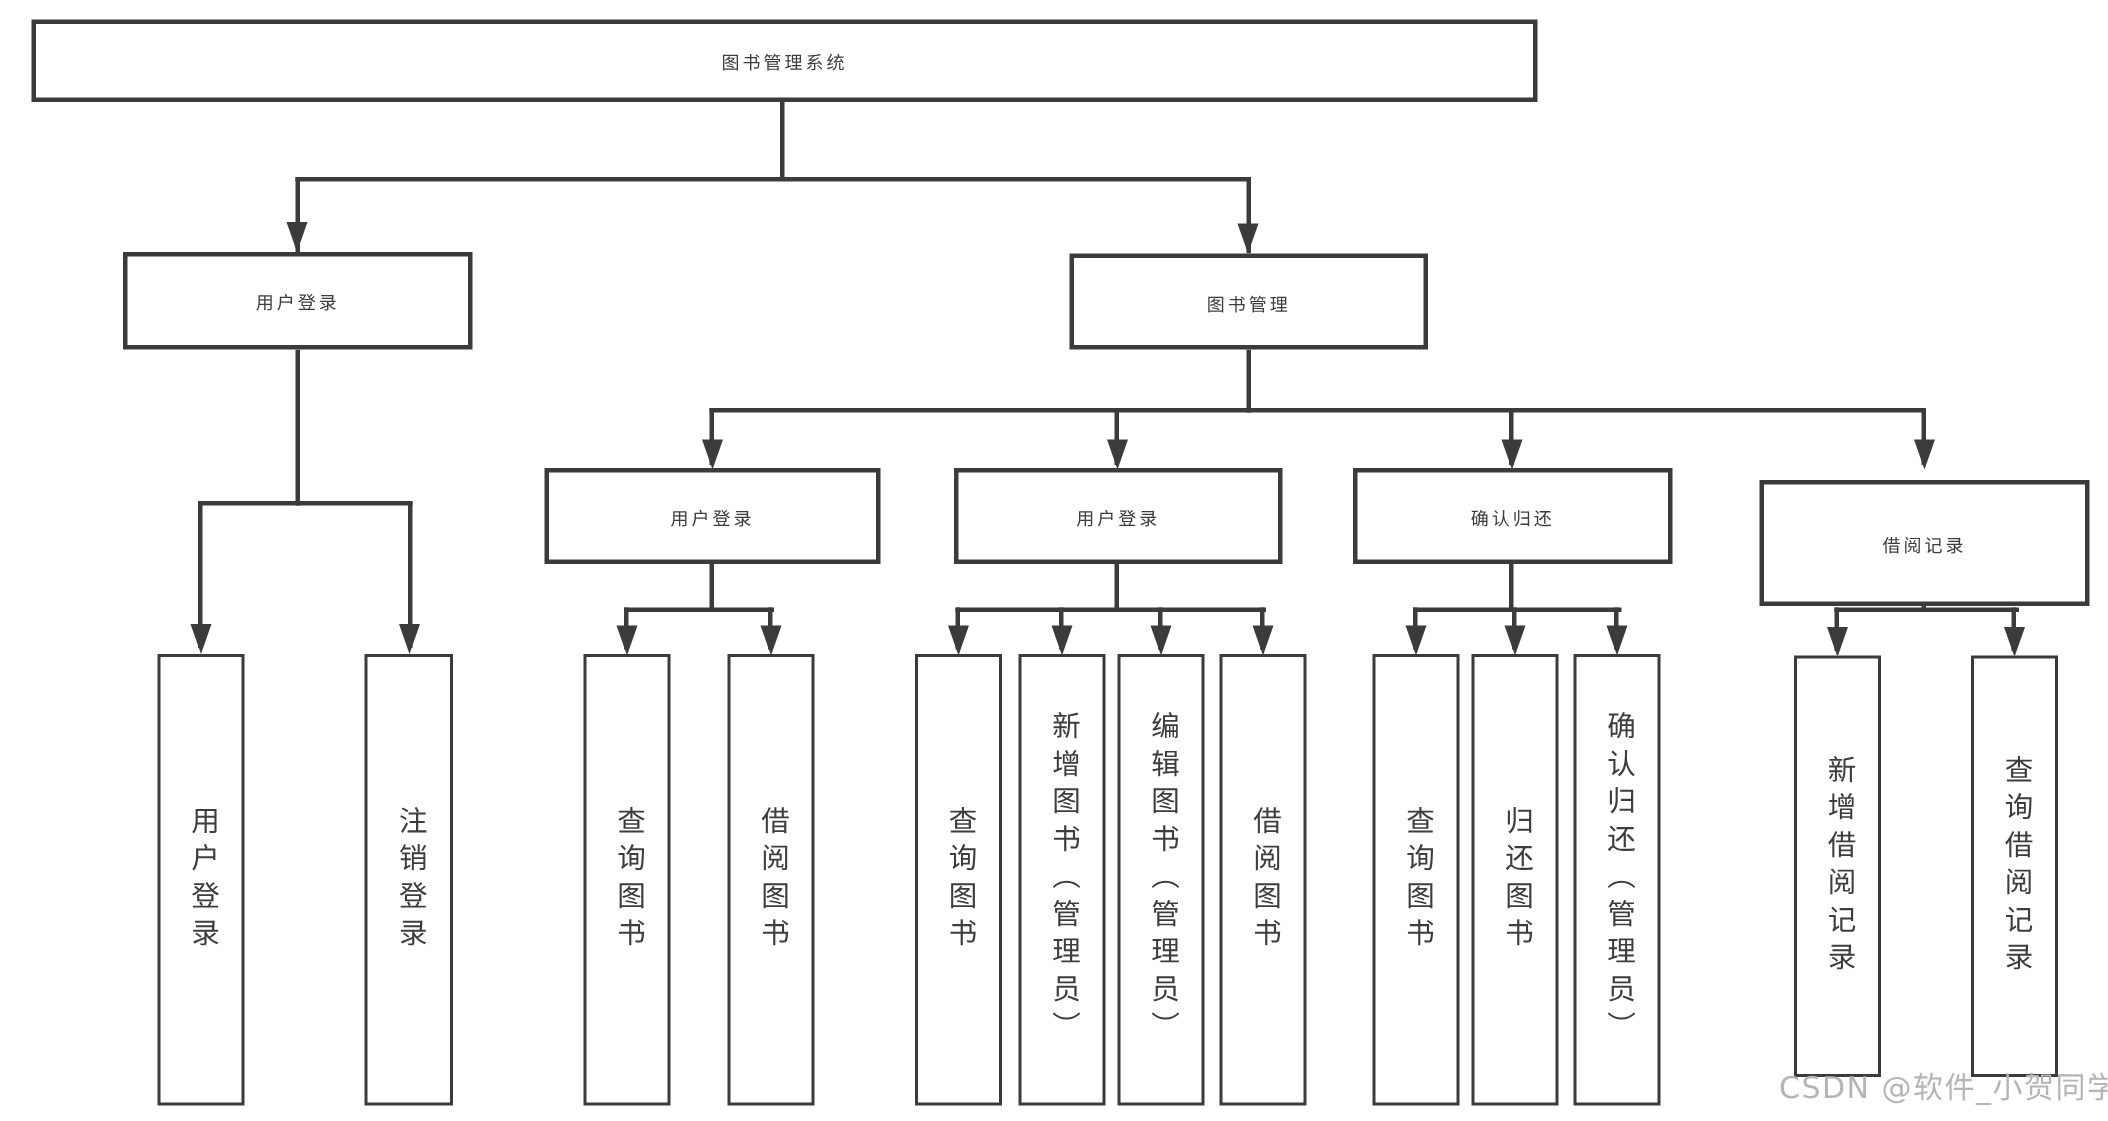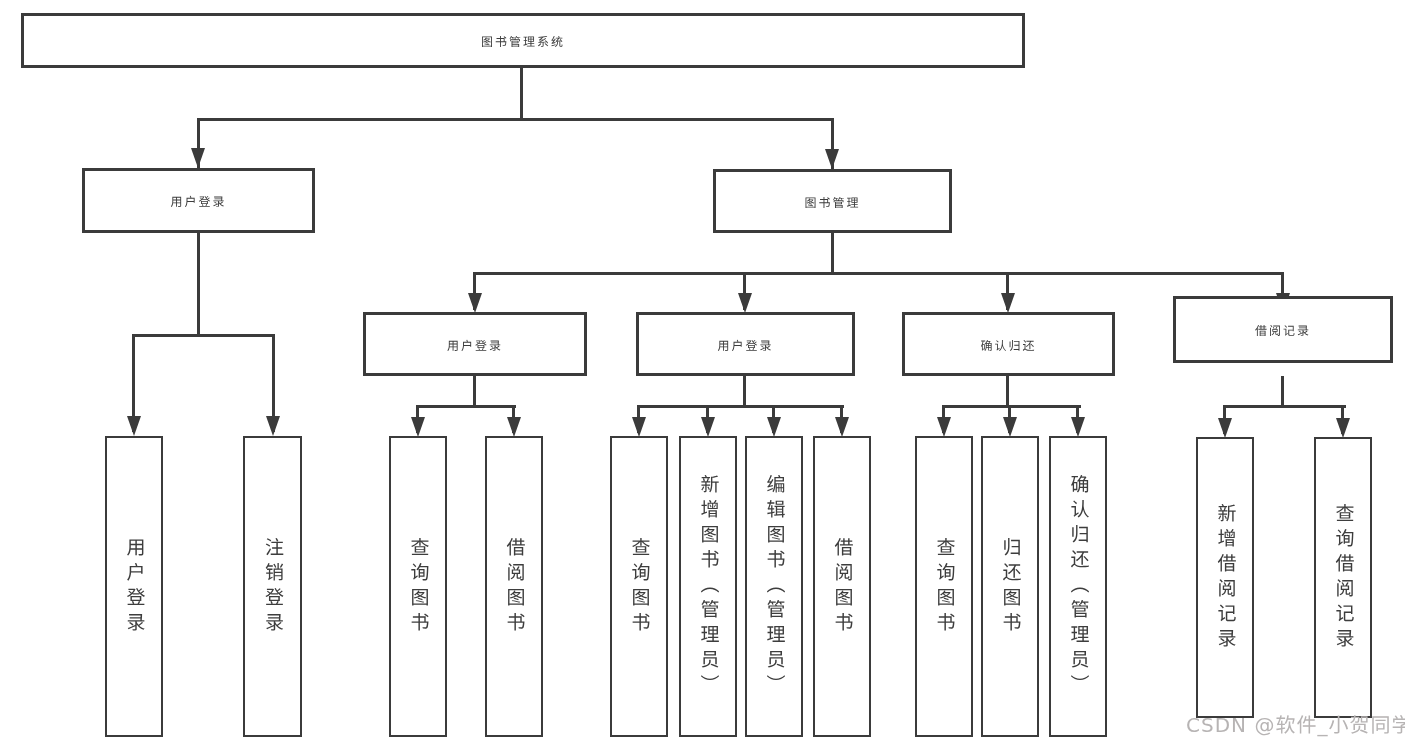--- a/index.html
+++ b/index.html
@@ -103,21 +103,21 @@
   <div class="arrow" style="left:1336px;top:418px"></div>
 
   <div class="node" style="left:21px;top:13px;width:1004px;height:55px">图书管理系统</div>
 
   <div class="node" style="left:82px;top:168px;width:233px;height:65px">用户登录</div>
   <div class="node" style="left:713px;top:169px;width:239px;height:64px">图书管理</div>
 
   <div class="node" style="left:363px;top:312px;width:224px;height:64px">用户登录</div>
   <div class="node" style="left:636px;top:312px;width:219px;height:64px">用户登录</div>
   <div class="node" style="left:902px;top:312px;width:213px;height:64px">确认归还</div>
-  <div class="node" style="left:1173px;top:296px;width:220px;height:67px">借阅记录</div>
+  <div class="node" style="left:1173px;top:320px;width:220px;height:84px">借阅记录</div>
 
   <div class="node leaf" style="left:105px;top:436px;width:58px;height:301px">用户登录</div>
   <div class="node leaf" style="left:243px;top:436px;width:59px;height:301px">注销登录</div>
 
   <div class="node leaf" style="left:389px;top:436px;width:58px;height:301px">查询图书</div>
   <div class="node leaf" style="left:485px;top:436px;width:58px;height:301px">借阅图书</div>
 
   <div class="node leaf" style="left:610px;top:436px;width:58px;height:301px">查询图书</div>
   <div class="node leaf" style="left:679px;top:436px;width:58px;height:301px">新增图书（管理员）</div>
   <div class="node leaf" style="left:745px;top:436px;width:58px;height:301px">编辑图书（管理员）</div>

